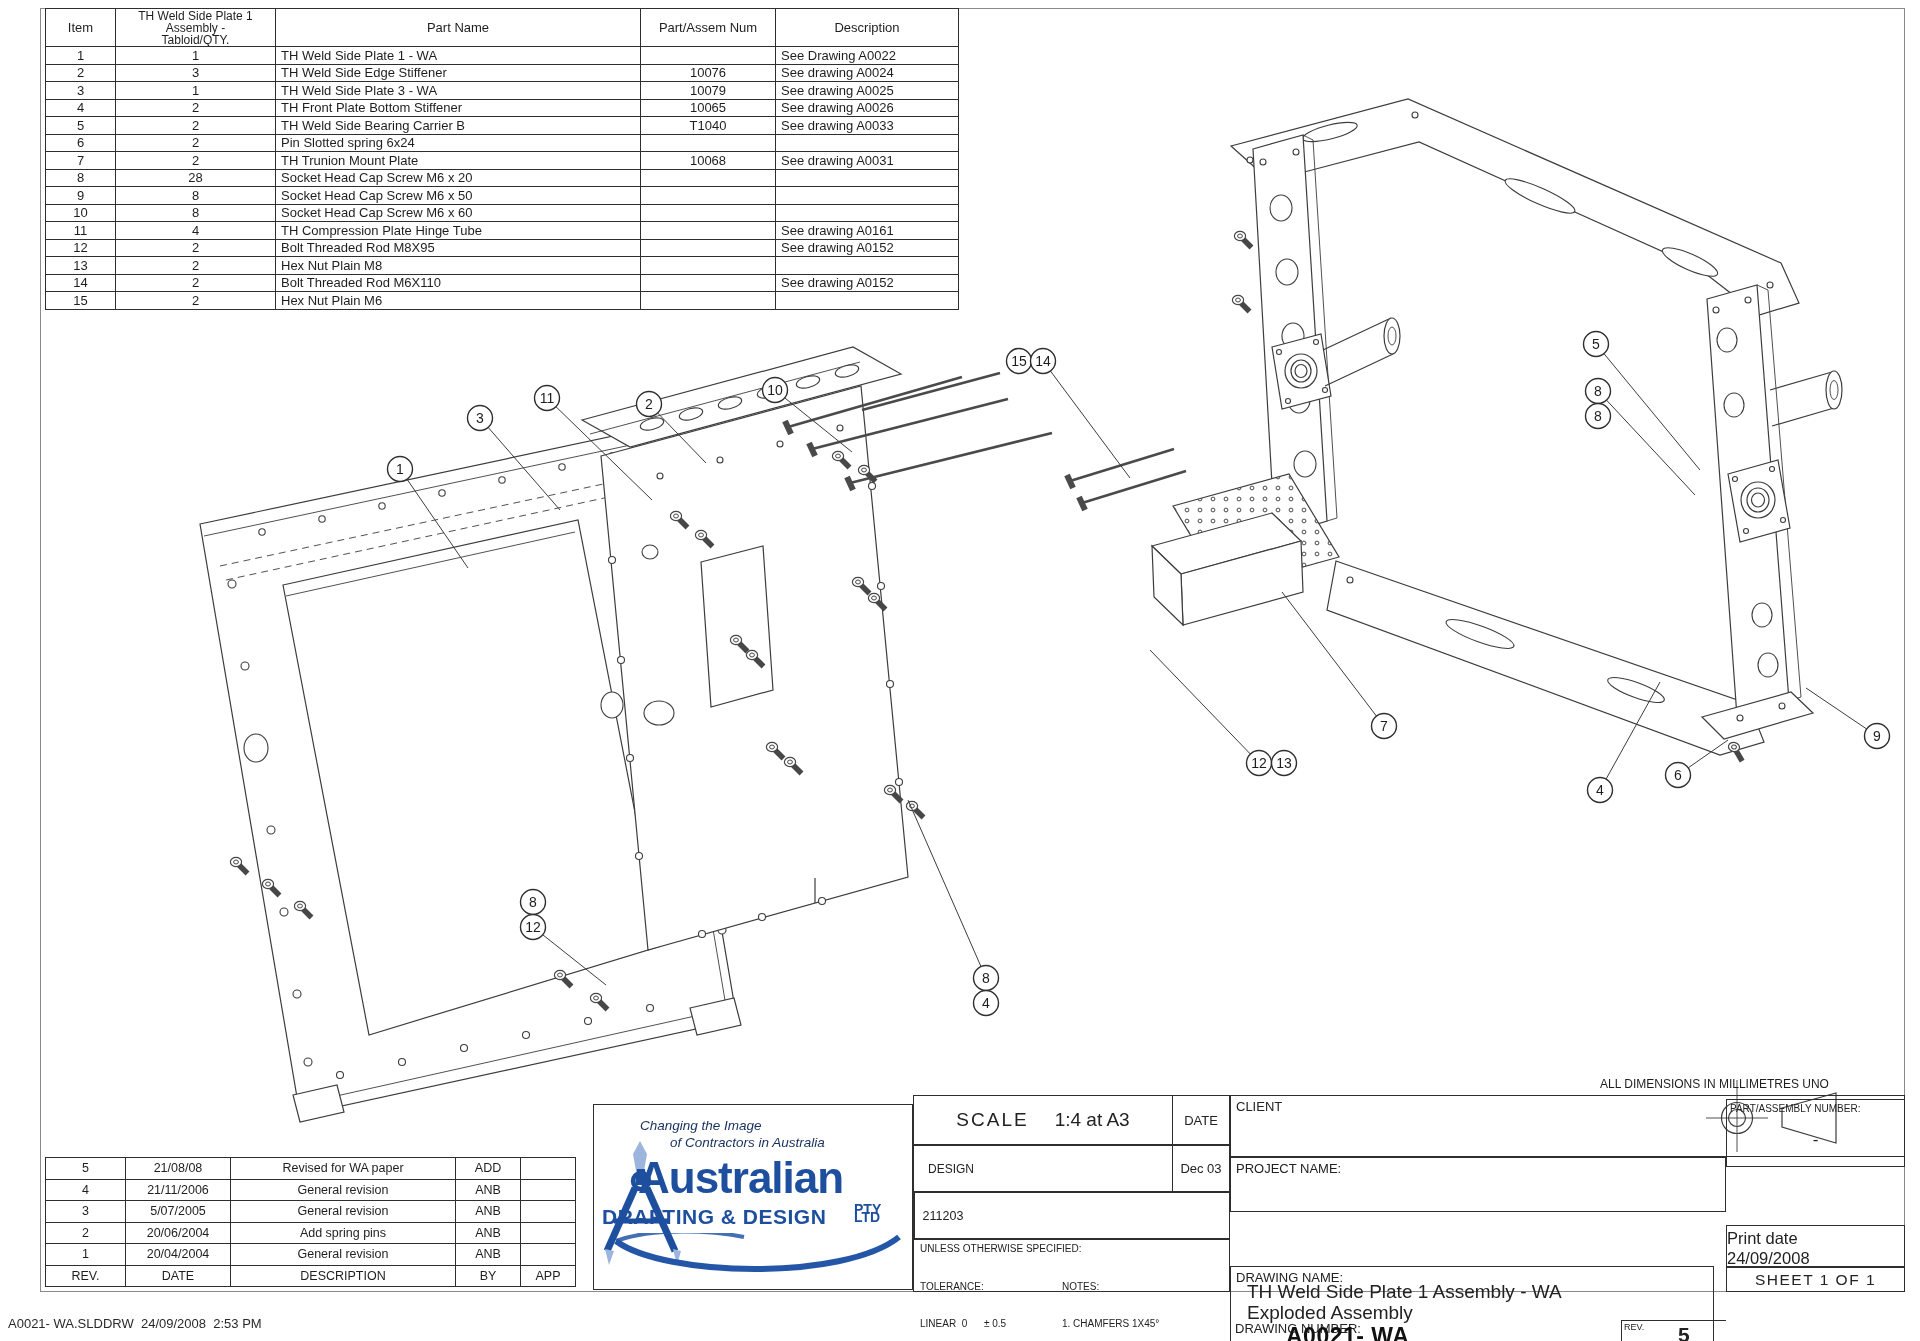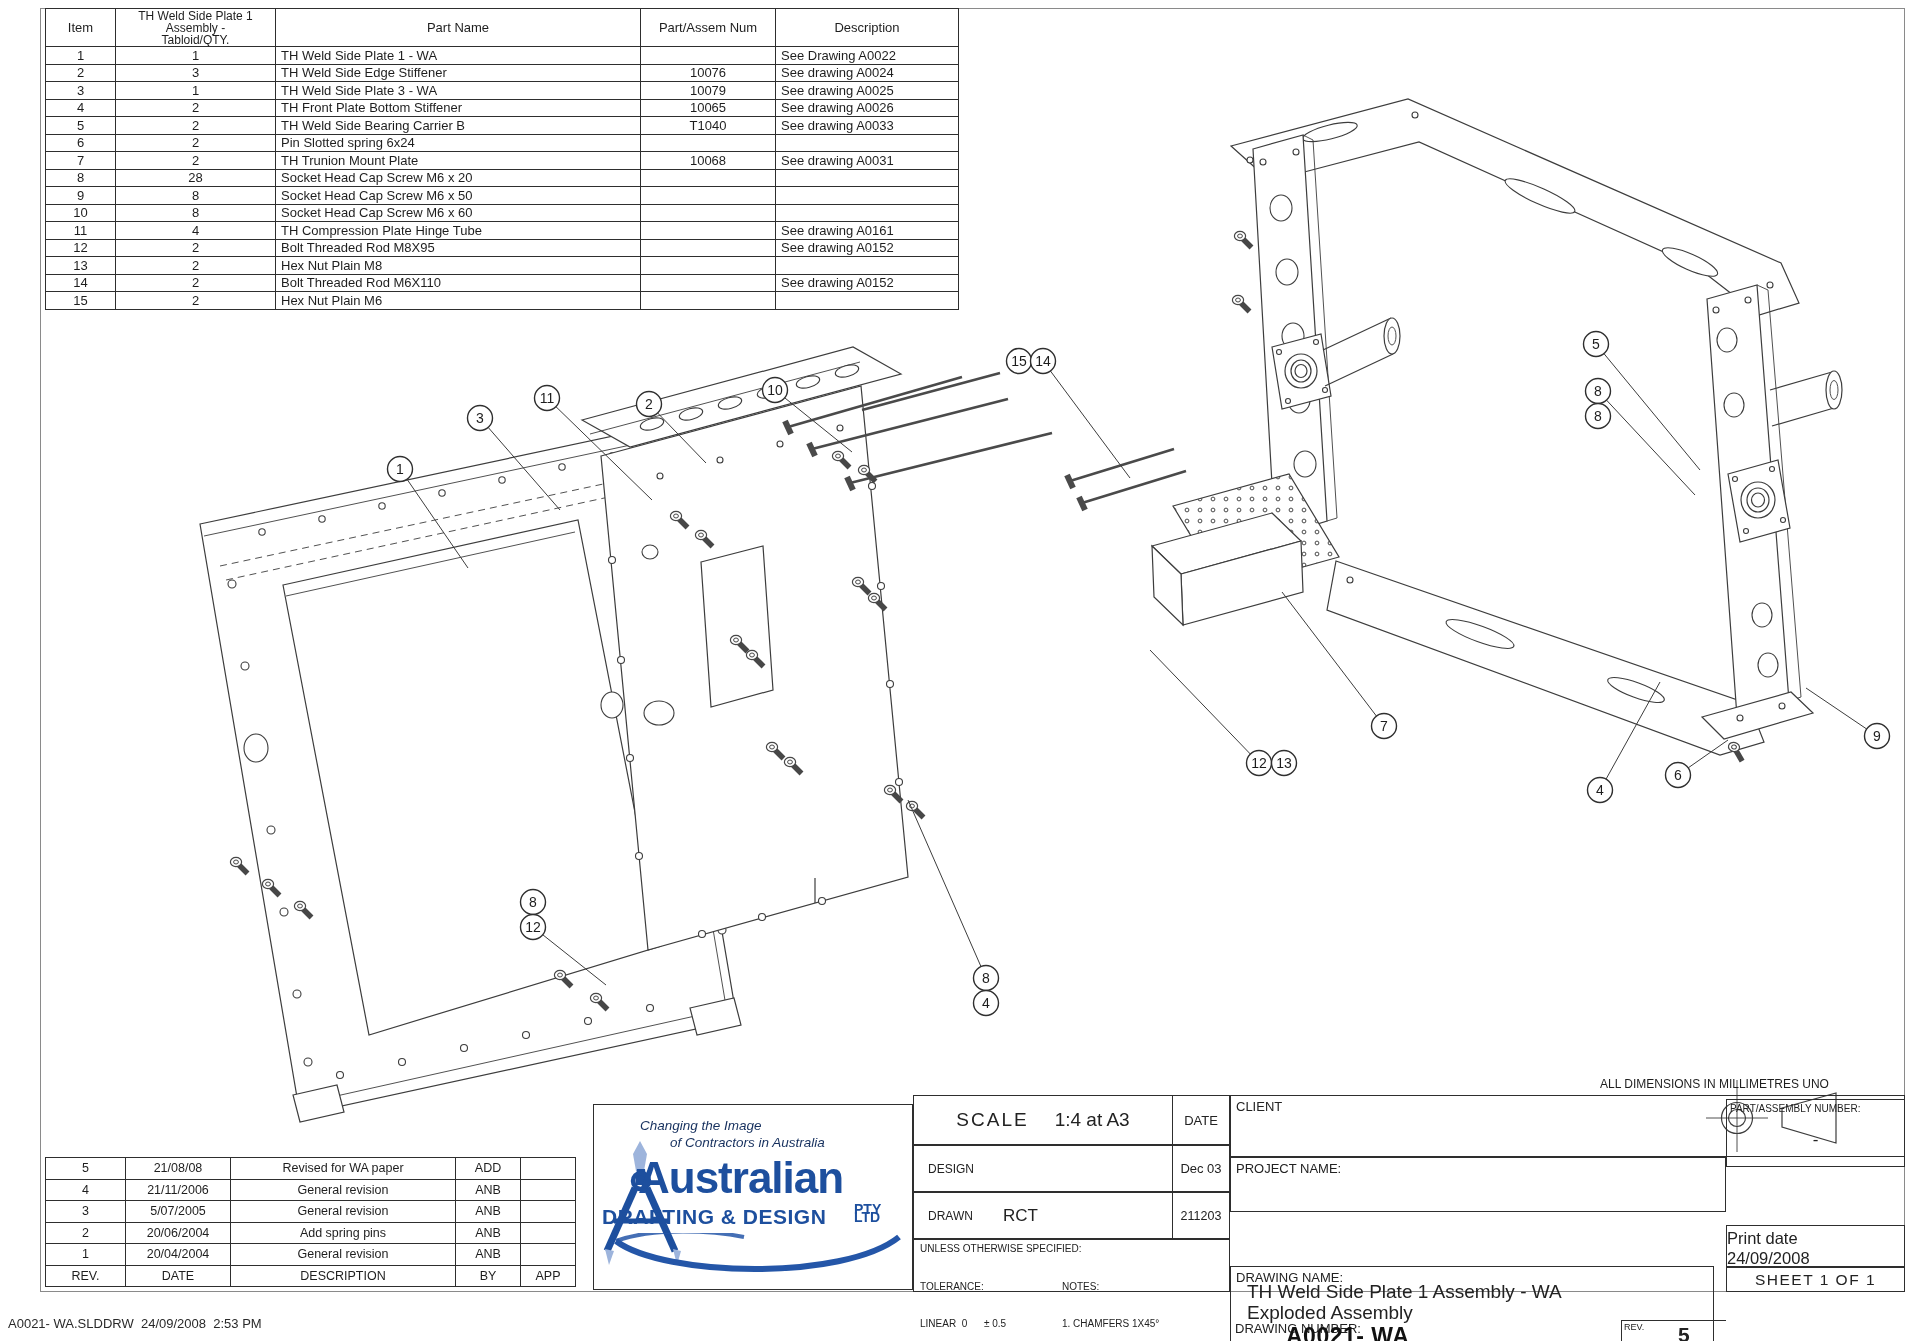--- a/index.html
+++ b/index.html
@@ -574,24 +574,20 @@
 </div>
 <div class="abs tb" id="design-row">
   <div class="row-main" style="padding-left:14px">
     <span style="font-size:12px">DESIGN</span>
   </div>
   <div class="row-date">
       <span style="font-size:13px">Dec 03</span>
     </div>
 </div>
 <div class="abs tb" id="drawn-row">
-  <div class="row-main" style="padding-left:14px;gap:30px">
-    <span style="font-size:12px">DRAWN</span>
-    <span style="font-size:17px">RCT</span>
-  </div>
   <div class="row-date">
       <span style="font-size:12.5px">211203</span>
     </div>
 </div>
 
 <div class="abs tb" id="tol-block">
   <div>UNLESS OTHERWISE SPECIFIED:</div>
   <div class="tol-cols">
     <div class="tol-col-l">
       <div>TOLERANCE:</div>

